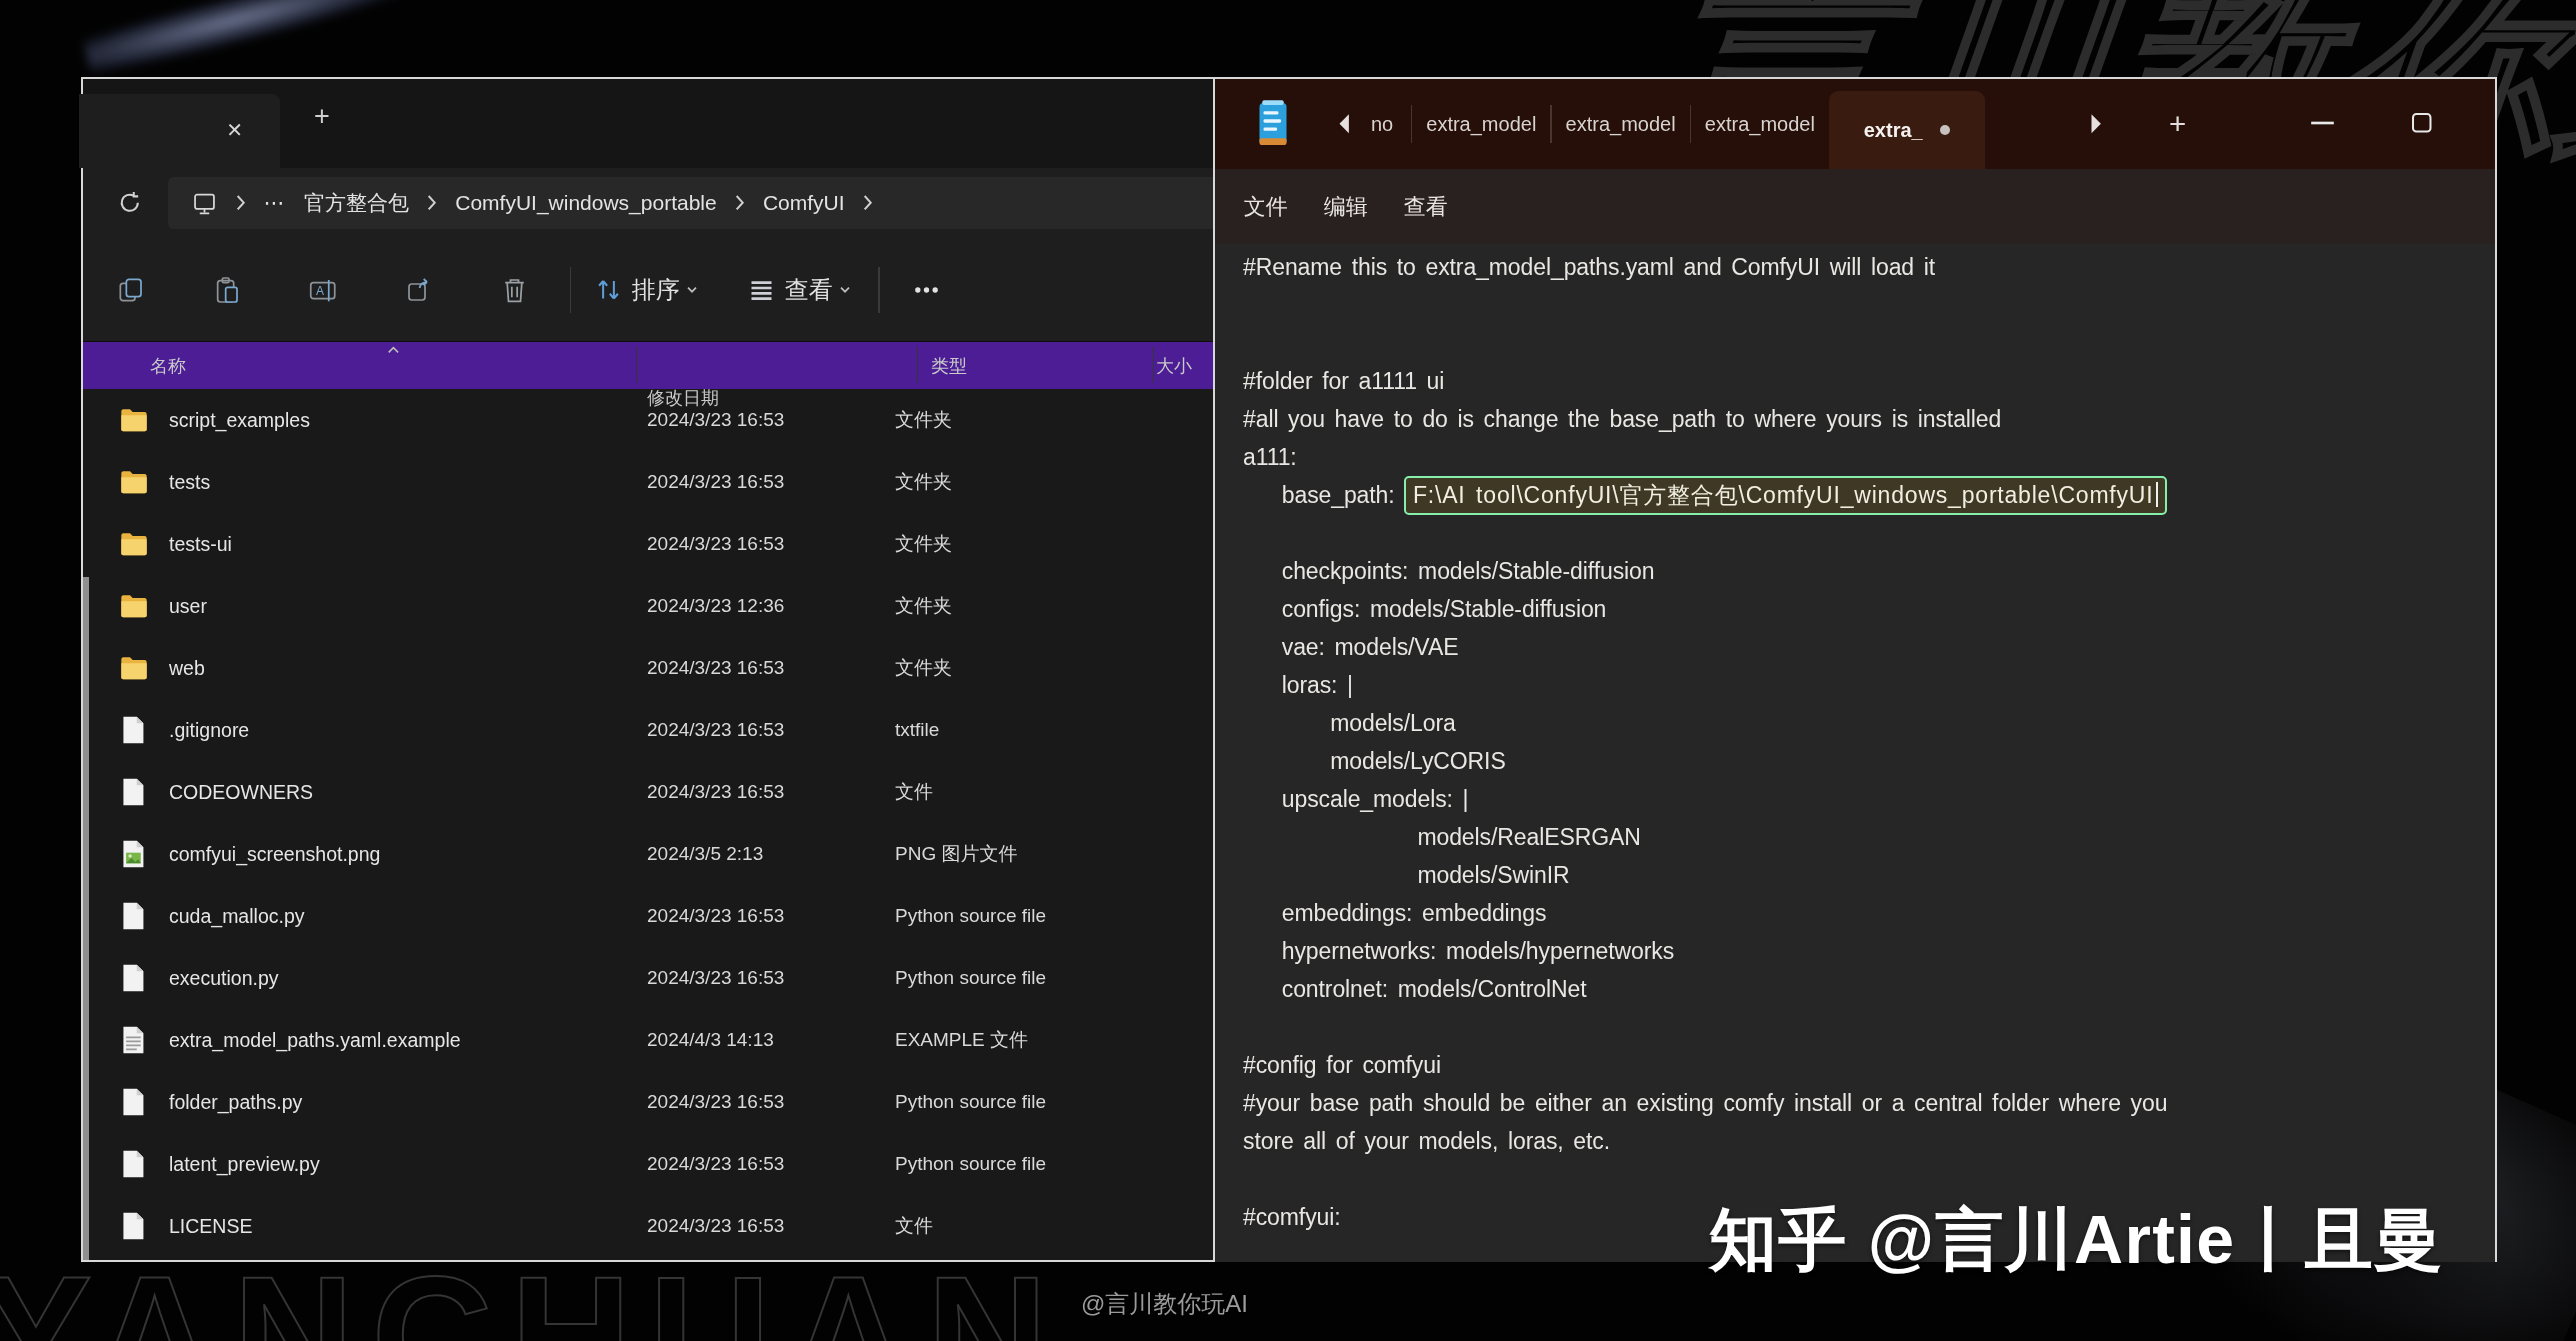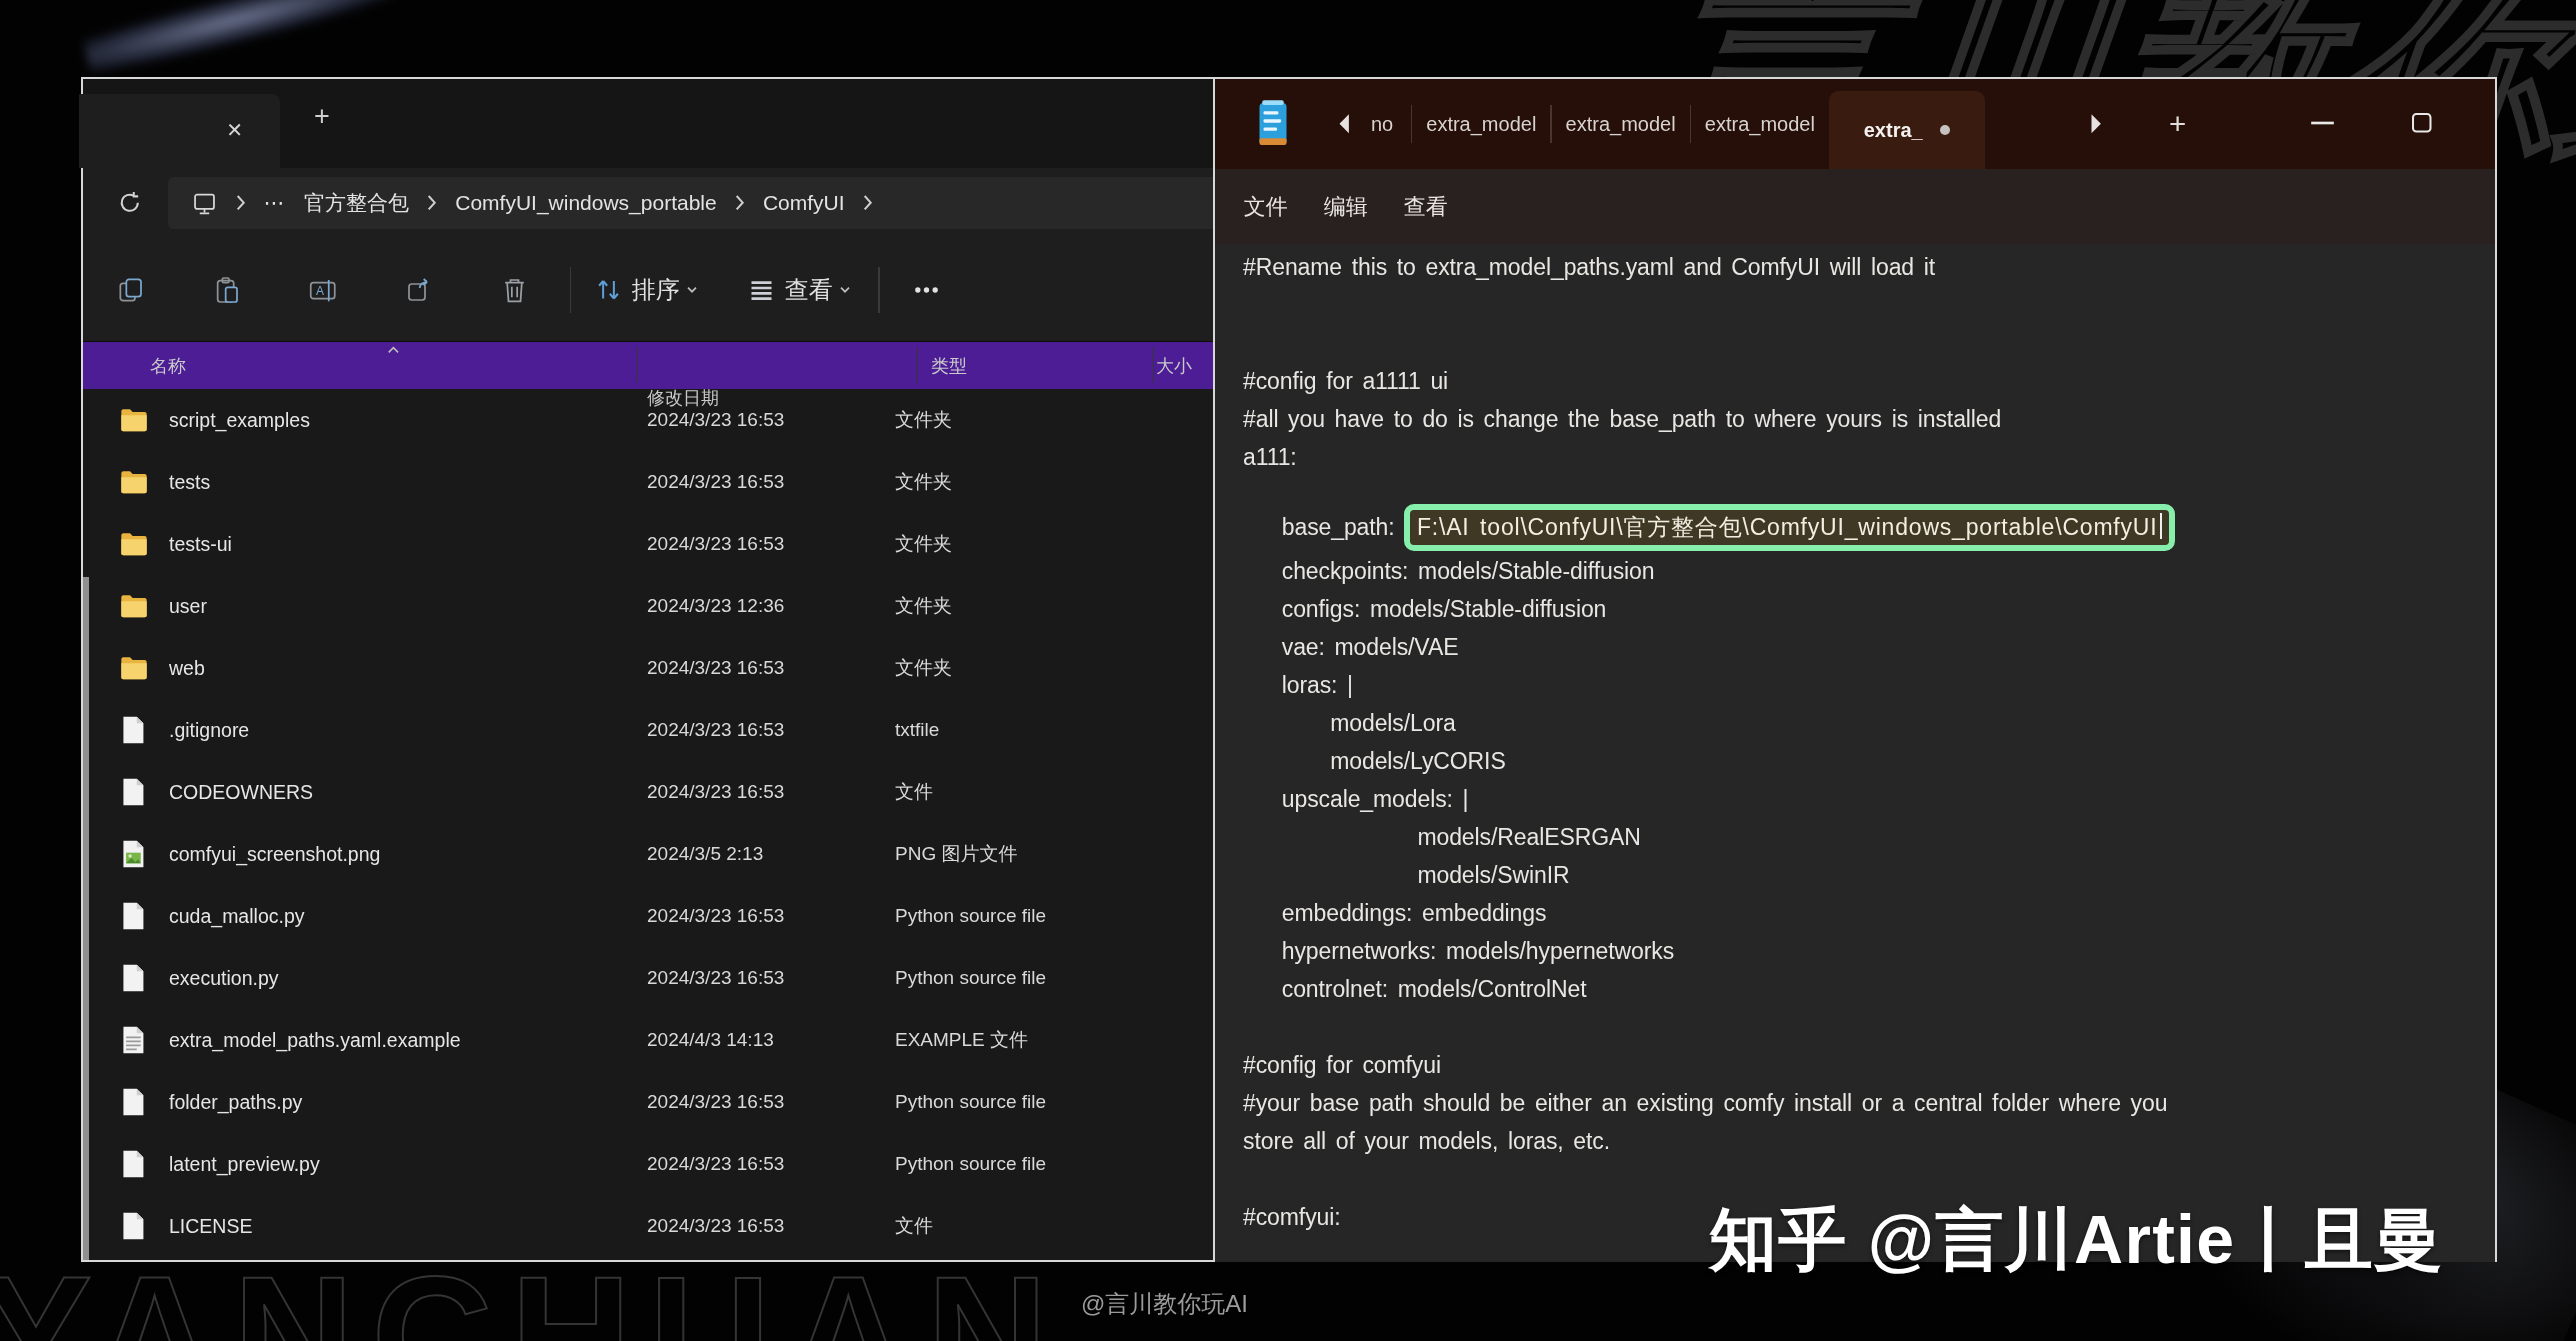--- a/index.html
+++ b/index.html
@@ -87,22 +87,22 @@
     align-items:center;justify-content:center;color:#e2ddda;font-size:29.5px;font-weight:300;}
   .np-min{position:absolute;left:1085px;top:24px;width:44px;height:40px;display:flex;
     align-items:center;justify-content:center;}
   .np-max{position:absolute;left:1185px;top:24px;width:44px;height:40px;display:flex;
     align-items:center;justify-content:center;}
   .np-menubar{height:75px;background:#292120;display:flex;align-items:center;padding-left:10.7px;}
   .np-menu-item{color:#e9e5e2;font-size:22px;padding:0 18px;}
   .np-editor{position:relative;height:1014px;background:#262626;overflow:hidden;
     padding:4px 0 0 28px;color:#e9e7e3;font-size:23px;word-spacing:3.4px;letter-spacing:-0.1px;}
   .np-line{height:38px;line-height:38px;white-space:pre;}
-  .bp-box{display:inline-block;border:6px solid #86efac;background:#3e3824;border-radius:10px;
-    padding:0.7px 6.7px 2px 6.7px;color:#f2efe2;letter-spacing:0.8px;line-height:32px;margin-top:28px;}
+  .bp-box{display:inline-block;border:2px solid #86efac;background:#3e3824;border-radius:5px;
+    padding:0.7px 6.7px 2px 6.7px;color:#f2efe2;letter-spacing:0.8px;line-height:32px;}
   .bp-caret{display:inline-block;width:2px;height:25.5px;background:#f0f0f0;vertical-align:-4px;margin-left:2.7px;}
 </style>
 </head>
 <body>
 
 <div id="screen">
 
   <div class="bg-streak"></div>
   <div class="bg-outline-tr">言川教你玩AI</div>
   <div class="bg-outline-bl">YANCHUAN</div>
@@ -437,21 +437,21 @@
     <div class="np-menubar" id="np-menu">
         <span class="np-menu-item">文件</span>
         <span class="np-menu-item">编辑</span>
         <span class="np-menu-item">查看</span>
       </div>
 
     <div class="np-editor" id="np-editor">
         <div class="np-line">#Rename this to extra_model_paths.yaml and ComfyUI will load it</div>
         <div class="np-line">&nbsp;</div>
         <div class="np-line">&nbsp;</div>
-        <div class="np-line">#config for a1111 ui</div>
+        <div class="np-line">#folder for a1111 ui</div>
         <div class="np-line">#all you have to do is change the base_path to where yours is installed</div>
         <div class="np-line">a111:</div>
         <div class="np-line"><span>    base_path: </span><span class="bp-box"><span>F:\AI tool\ConfyUI\官方整合包\ComfyUI_windows_portable\ComfyUI</span><span class="bp-caret"></span></span></div>
         <div class="np-line">&nbsp;</div>
         <div class="np-line">    checkpoints: models/Stable-diffusion</div>
         <div class="np-line">    configs: models/Stable-diffusion</div>
         <div class="np-line">    vae: models/VAE</div>
         <div class="np-line">    loras: |</div>
         <div class="np-line">         models/Lora</div>
         <div class="np-line">         models/LyCORIS</div>

